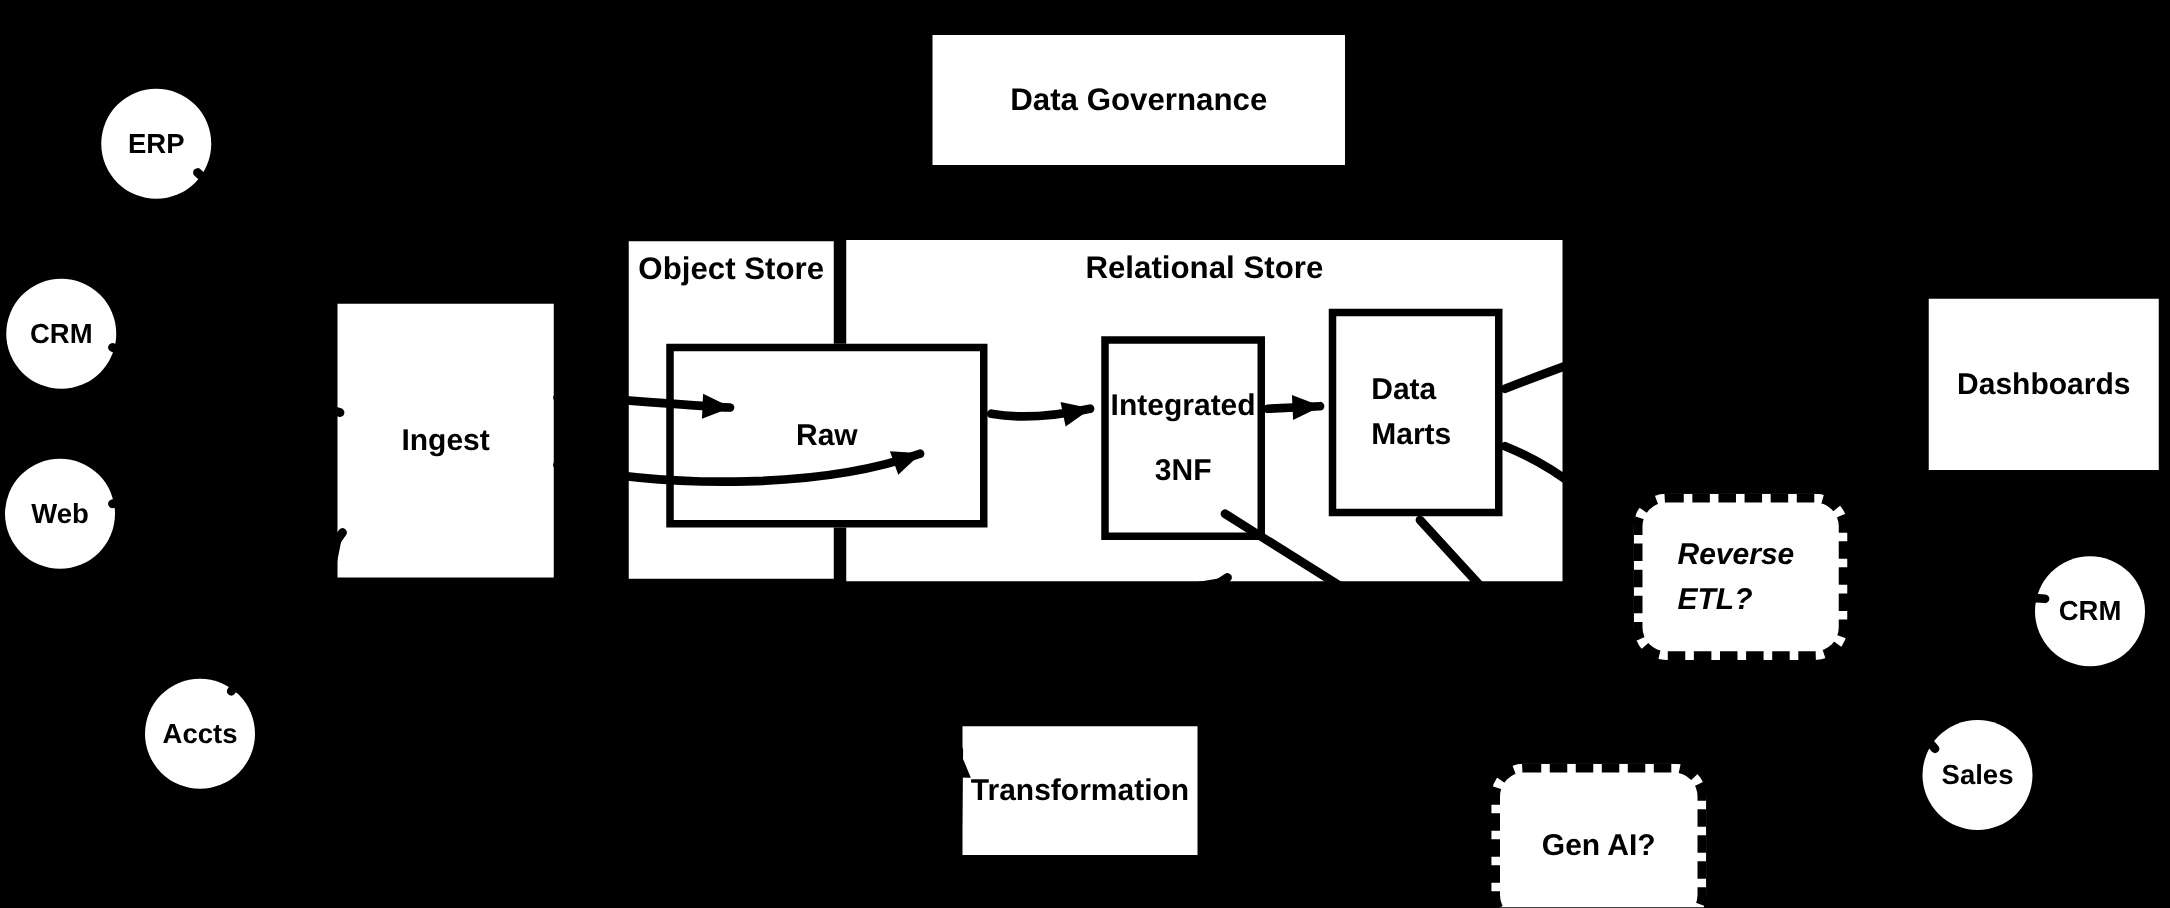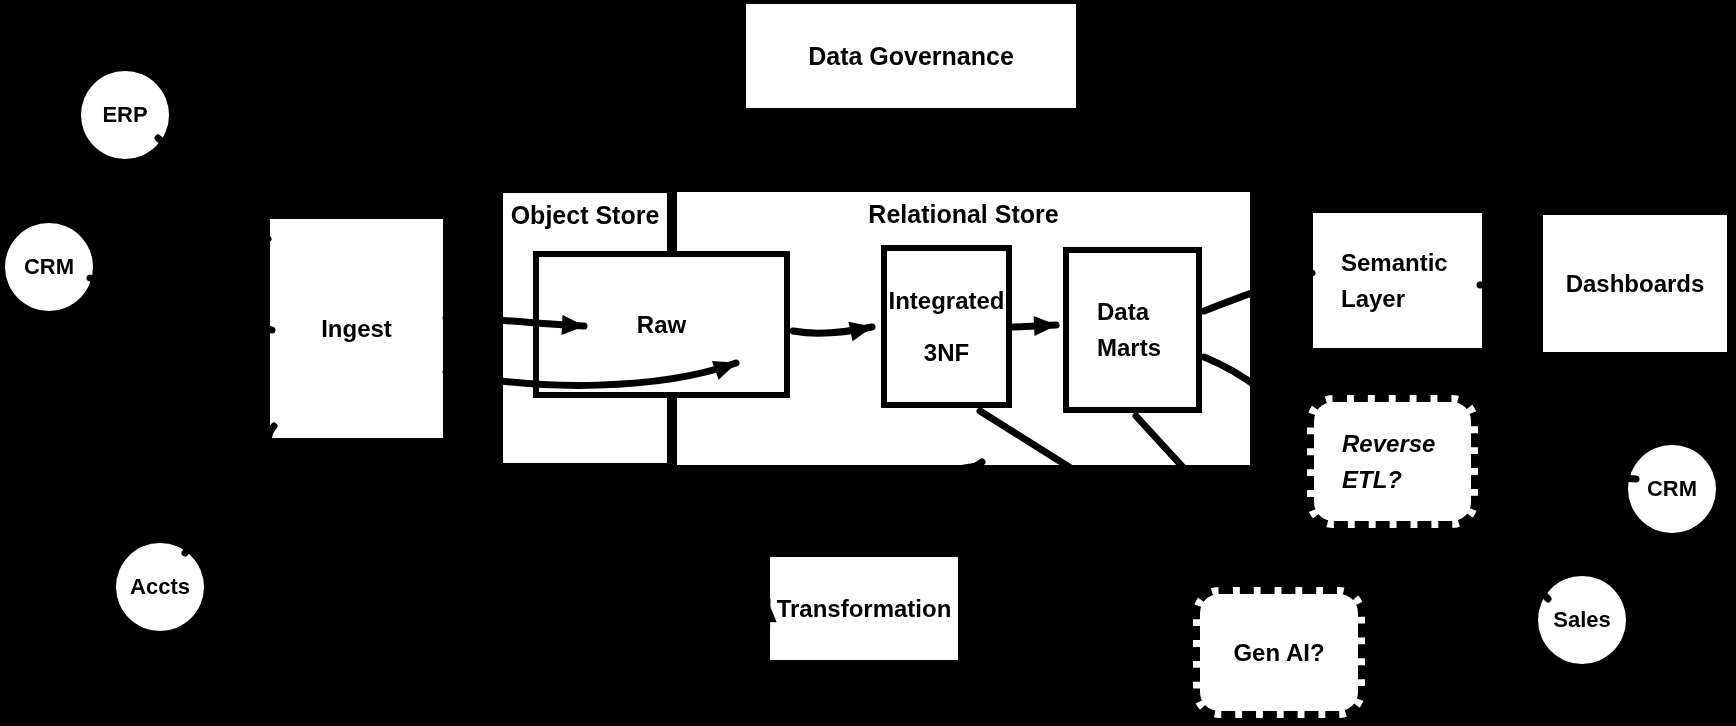--- a/index.html
+++ b/index.html
@@ -4,21 +4,21 @@
 <style>
   html,body{margin:0;padding:0;background:#000;}
   #canvas{
     position:relative;width:1736px;height:726px;background:#000;overflow:hidden;
     font-family:"Liberation Sans","DejaVu Sans",sans-serif;color:#000;
   }
   .shape{position:absolute;box-sizing:border-box;background:#fff;}
   .box{font-size:24px;font-weight:600;}
   .inner{border:6px solid #000;}
   .dashed{border:7px dashed #000;border-radius:26px;}
-  .center{display:flex;align-items:center;justify-content:center;text-align:center;}
+  .center{display:flex;align-items:center;justify-content:center;text-align:center;margin-top:24px;}
   .col{display:flex;flex-direction:column;justify-content:center;line-height:36px;}
   .leftpad{padding-left:28px;}
   .circle{
     width:88px;height:88px;border-radius:50%;
     display:flex;align-items:center;justify-content:center;
     font-size:22px;font-weight:600;
   }
   .container-label{position:absolute;top:8px;left:0;width:100%;text-align:center;font-size:25px;font-weight:600;}
   #arrows{position:absolute;left:0;top:0;pointer-events:none;}
   .arrow{stroke:#000;stroke-width:7;fill:none;stroke-linecap:round;}
@@ -30,20 +30,23 @@
 
   <div class="shape box center" style="left:746px;top:4px;width:330px;height:104px;font-size:25px;">
     <span>Data Governance</span>
   </div>
 
   <div class="shape circle" style="left:81px;top:71px;">
     <span>ERP</span>
   </div>
   <div class="shape circle" style="left:5px;top:223px;">
     <span>CRM</span>
+  </div>
+  <div class="shape circle" style="left:4px;top:367px;">
+    <span>Web</span>
   </div>
   <div class="shape circle" style="left:116px;top:543px;">
     <span>Accts</span>
   </div>
 
   <div class="shape box center" style="left:270px;top:219px;width:173px;height:219px;">
     <span>Ingest</span>
   </div>
 
   <div class="shape" style="left:503px;top:193px;width:164px;height:270px;">
@@ -61,24 +64,20 @@
   <div class="shape box inner col center" style="left:881px;top:245px;width:131px;height:163px;gap:16px;">
     <span>Integrated</span>
     <span>3NF</span>
   </div>
 
   <div class="shape box inner col leftpad" style="left:1063px;top:247px;width:139px;height:166px;">
     <span>Data</span>
     <span>Marts</span>
   </div>
 
-  <div class="shape box col leftpad" style="left:1313px;top:213px;width:169px;height:135px;">
-    <span>Semantic</span>
-    <span>Layer</span>
-  </div>
 
   <div class="shape box center" style="left:1543px;top:215px;width:184px;height:137px;">
     <span>Dashboards</span>
   </div>
 
   <div class="shape box dashed col leftpad" style="left:1307px;top:395px;width:171px;height:133px;font-style:italic;">
     <span>Reverse</span>
     <span>ETL?</span>
   </div>
 

